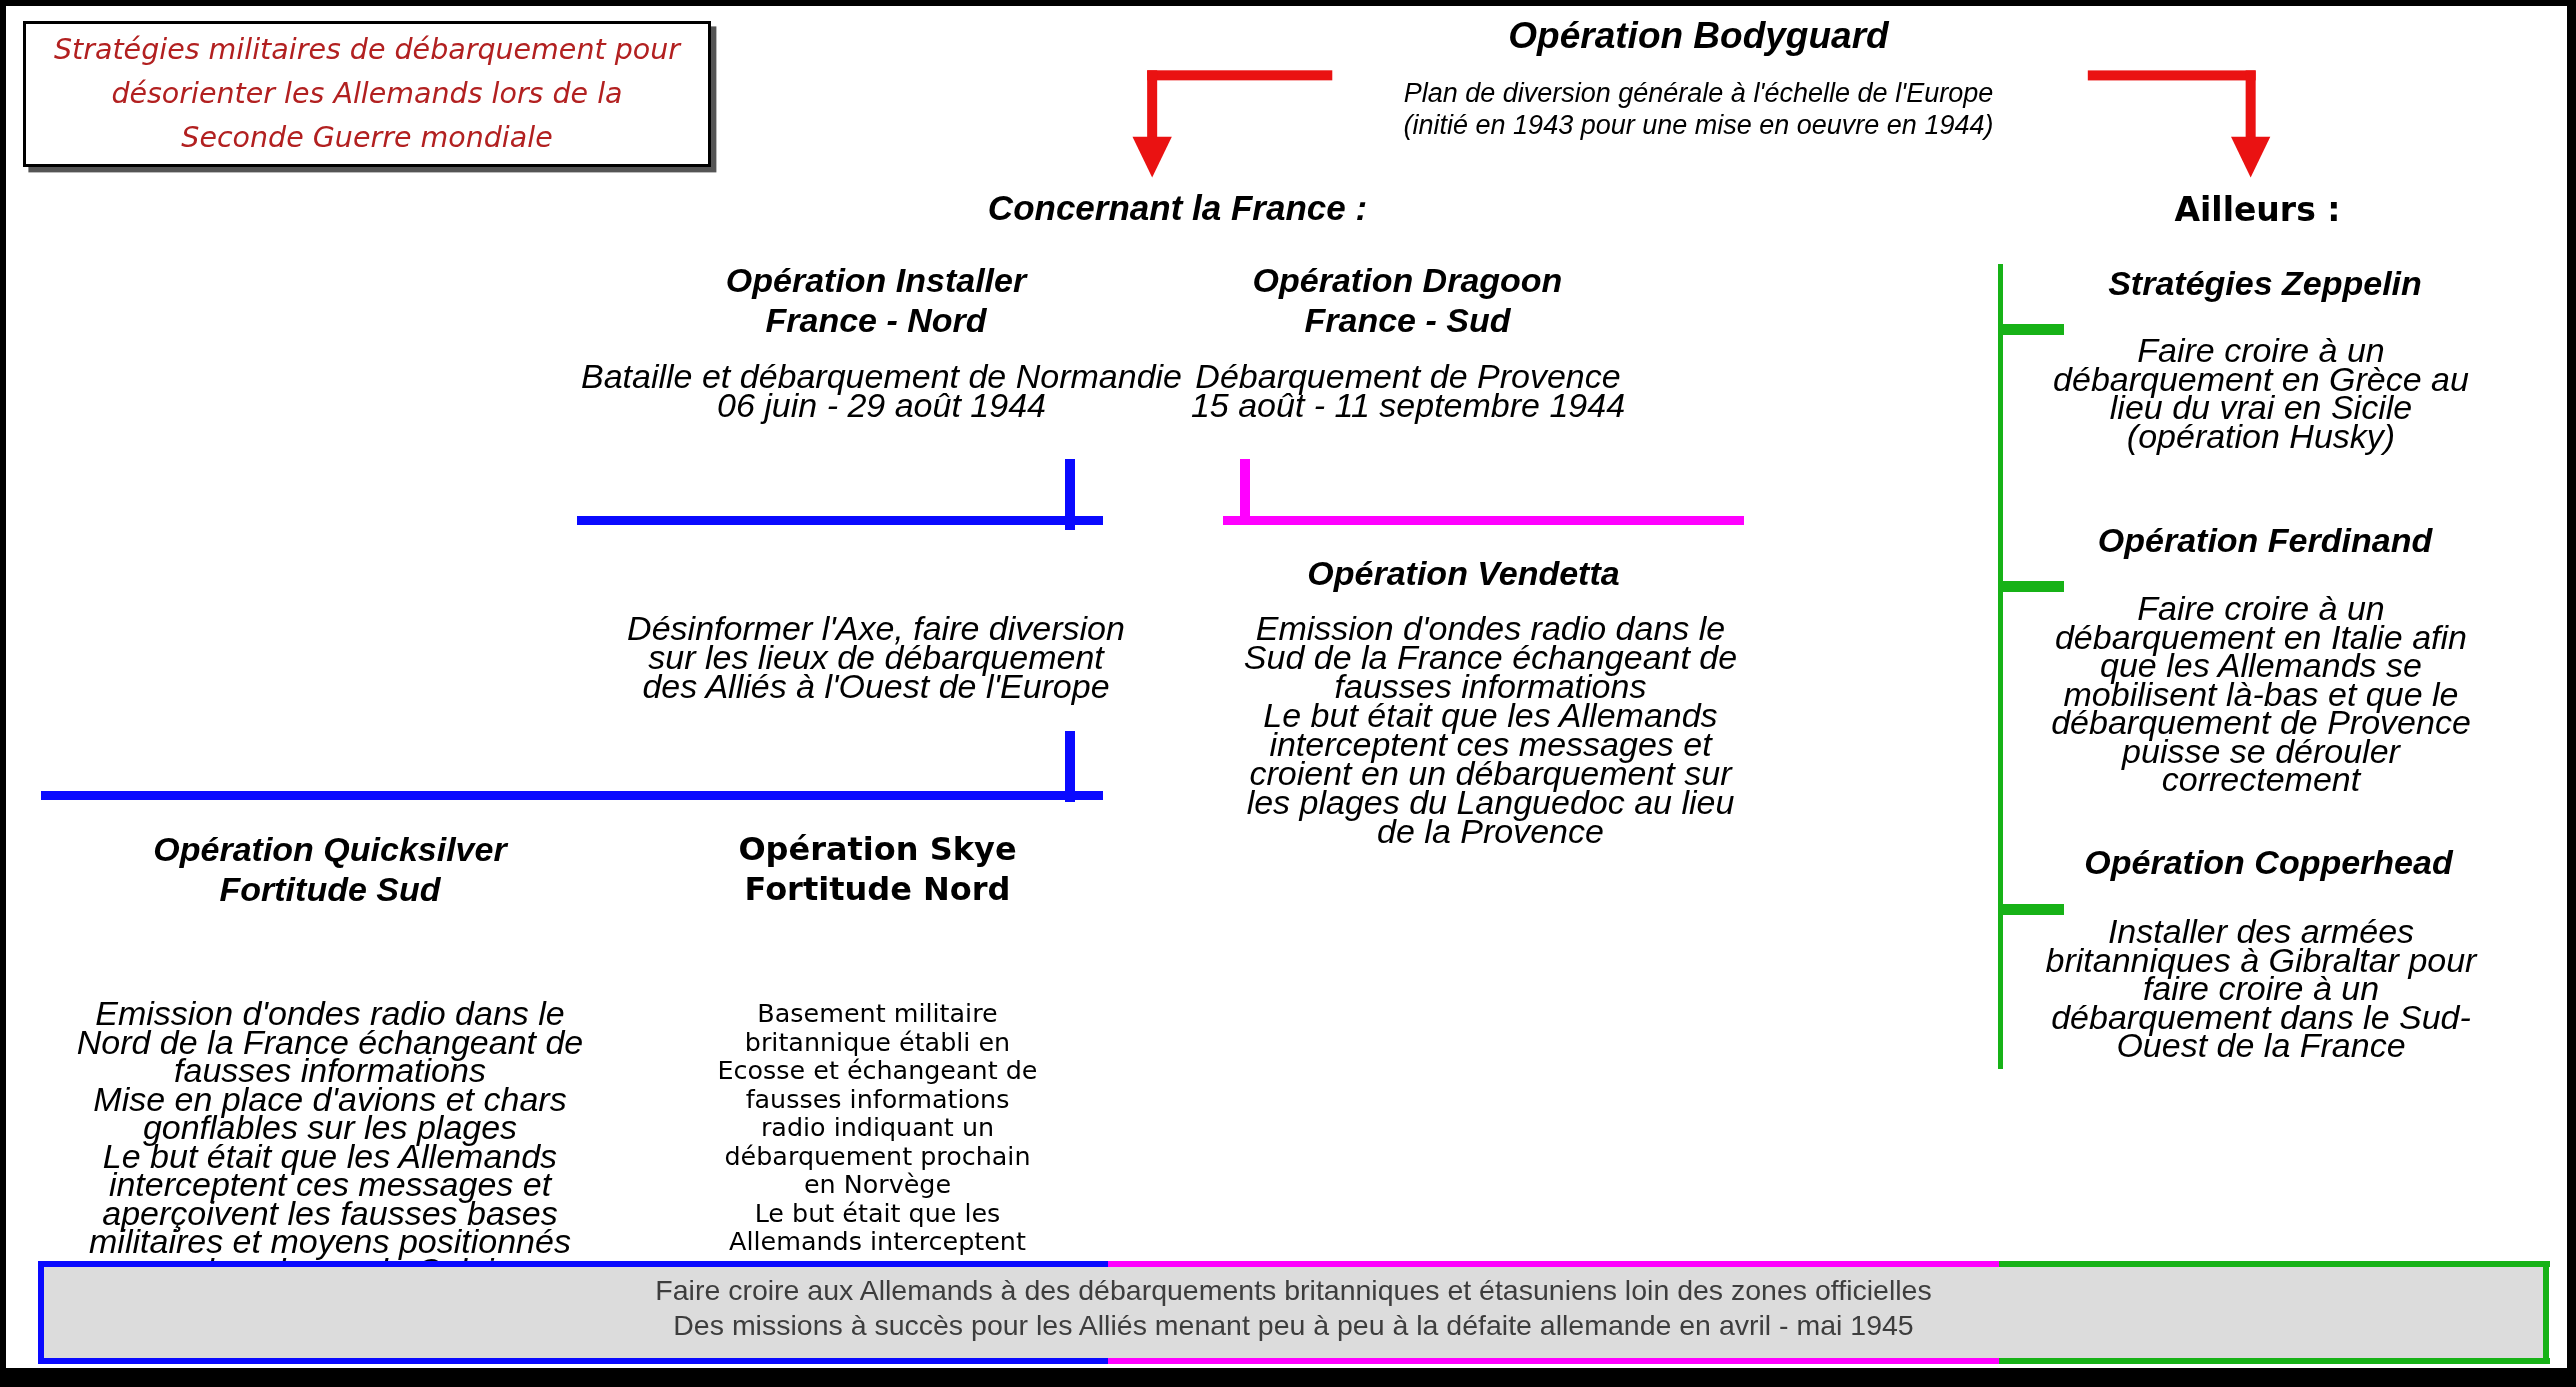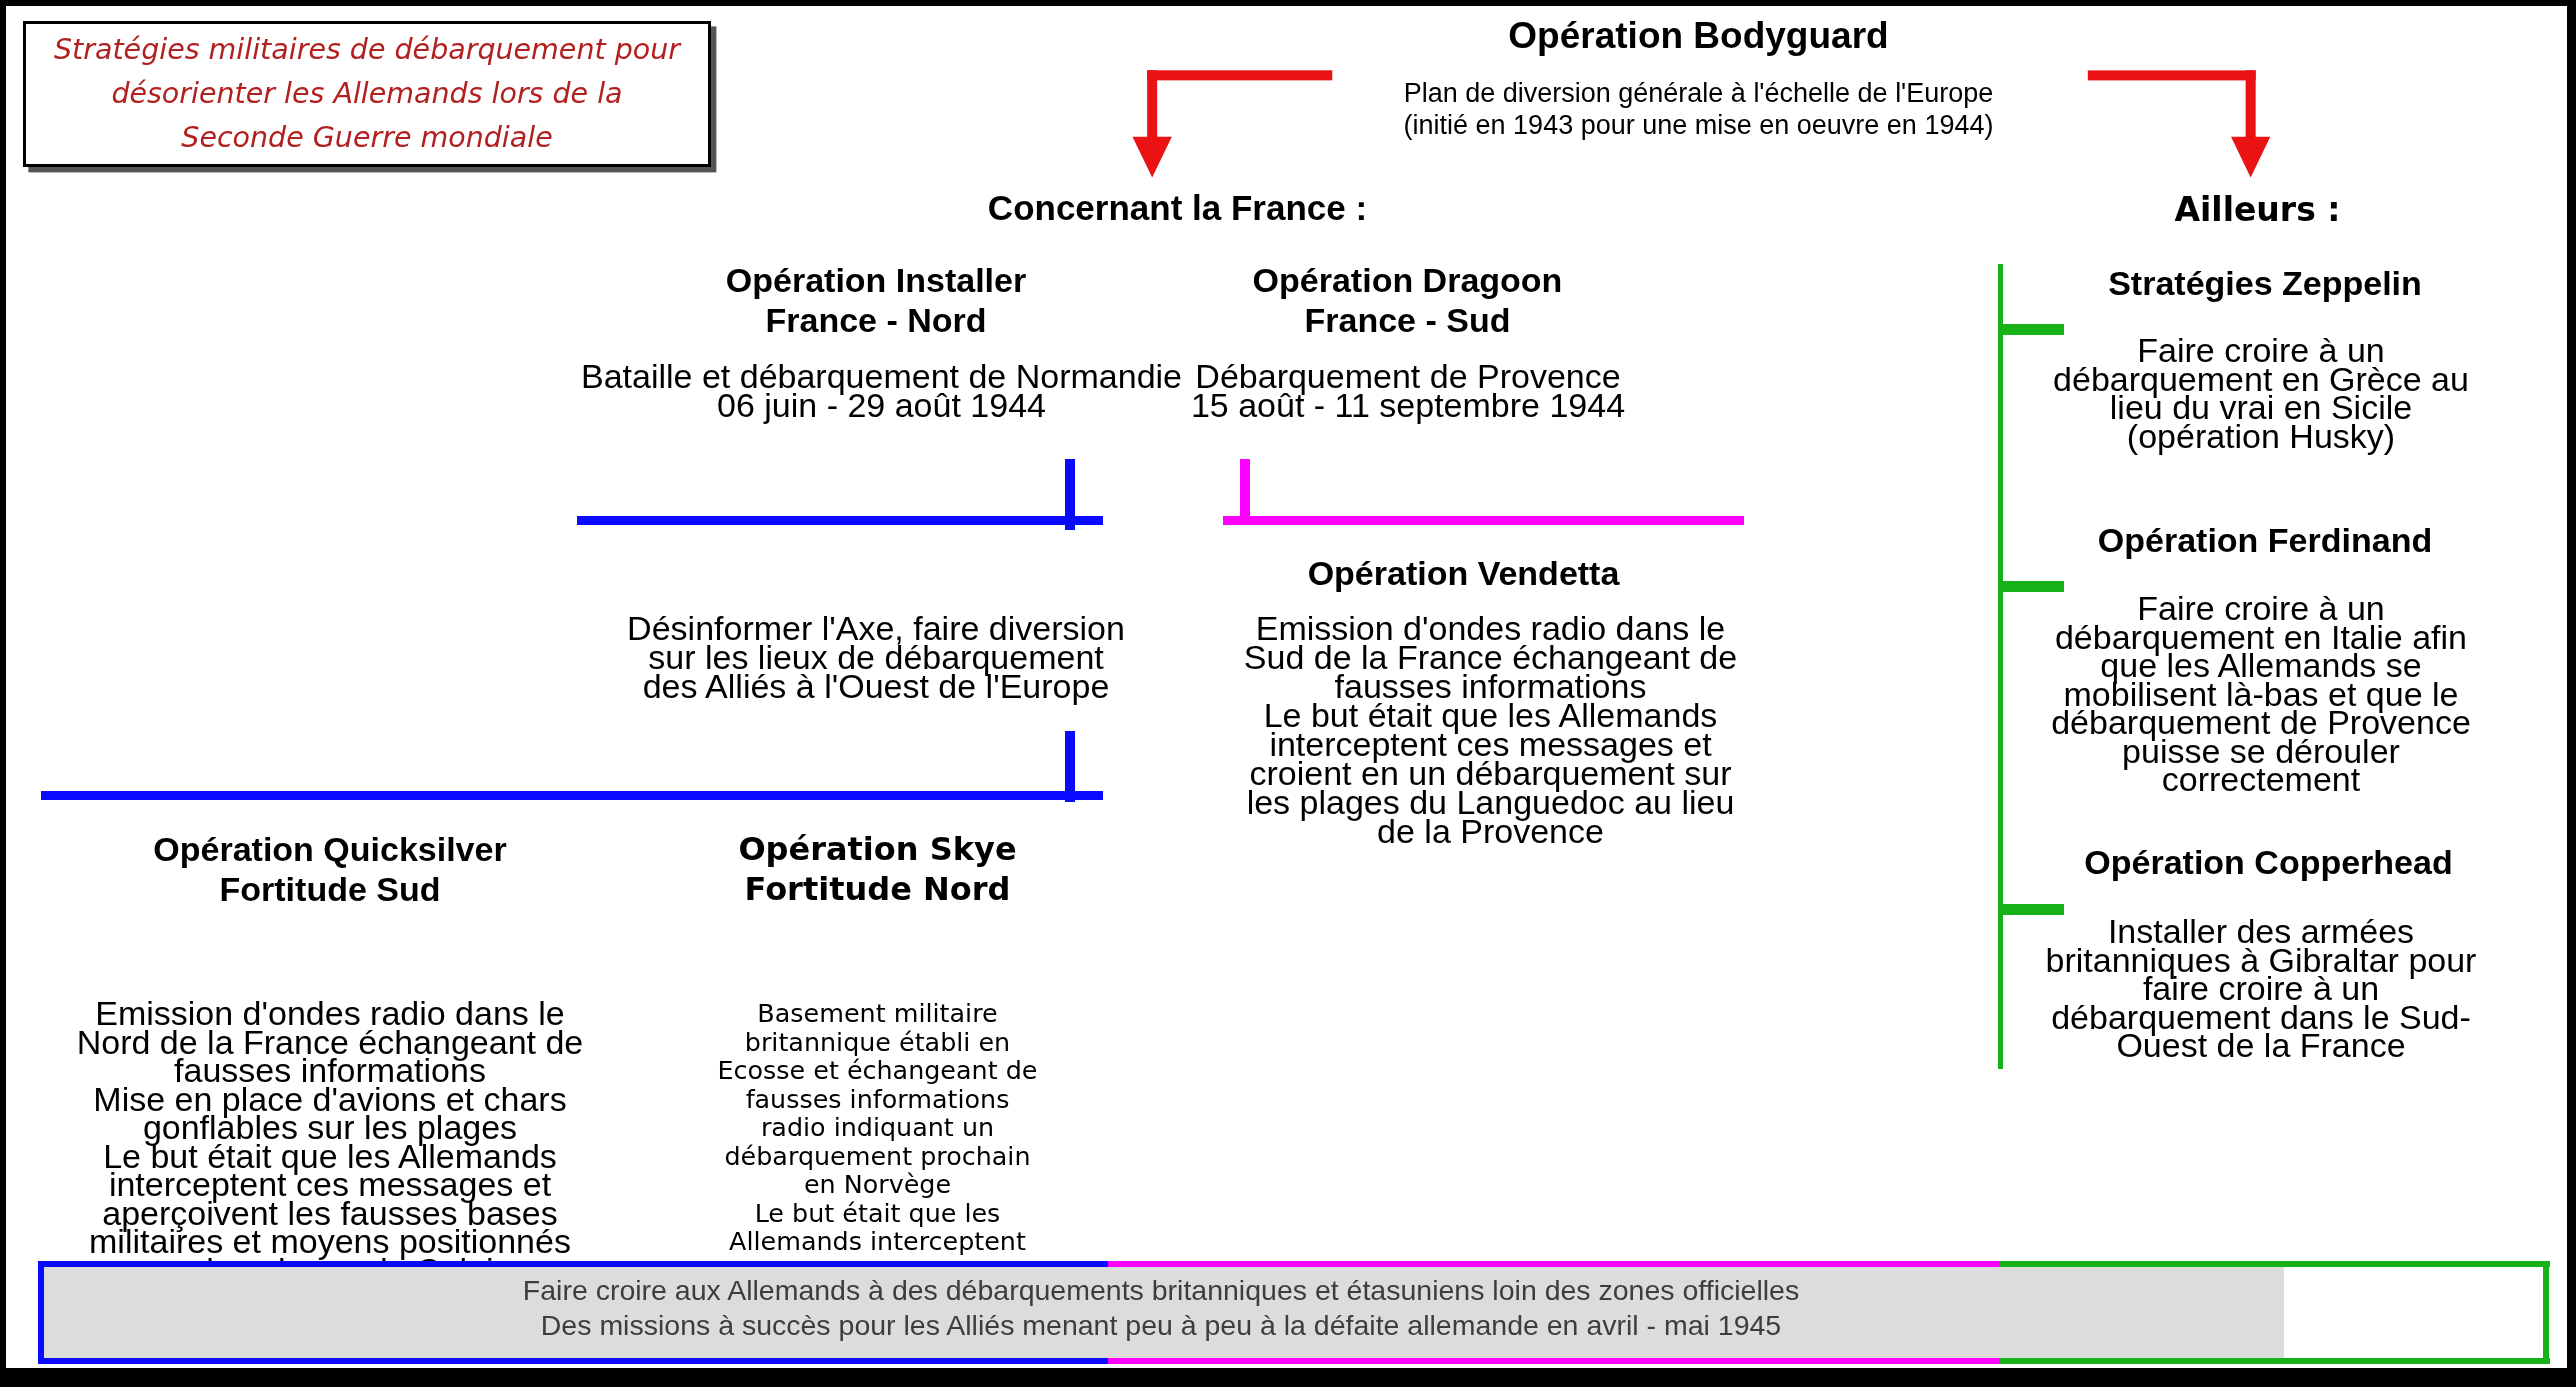--- a/index.html
+++ b/index.html
@@ -7,21 +7,21 @@
     position:relative;
     width:2576px; height:1388px;
     background:#ffffff;
     border-style:solid; border-color:#000;
     border-width:6.2px 9.3px 20px 6.2px;
     box-sizing:border-box;
     overflow:hidden;
     font-family:"Liberation Sans", sans-serif;
   }
   .t { position:absolute; white-space:pre-line; text-align:center; color:#000; }
-  .cond { font-family:"Liberation Sans", sans-serif; }
+  .cond { font-family:"Liberation Sans", sans-serif;font-style:italic; }
   .wide { font-family:"DejaVu Sans", sans-serif; }
   .op-title { font-weight:bold; font-size:34px; line-height:40px; }
   .op-body  { font-size:34px; line-height:29px; }
   .section-h { font-weight:bold; font-size:35px; }
   .hline, .vline { position:absolute; }
   .blue    { background:var(--blue,#0a0aff); }
   .magenta { background:var(--magenta,#ff00ff); }
   .green   { background:var(--green,#17b217); }
   .note-box {
     position:absolute; left:17px; top:15px; width:682px; height:140px;
@@ -29,21 +29,21 @@
     box-shadow:5.4px 5.4px 0 #555;
     display:flex; align-items:center; justify-content:center;
   }
   .note-text {
     font-family:"DejaVu Sans", sans-serif; font-style:italic;
     font-size:28.5px; line-height:44px; text-align:center;
     color:var(--dark-red,#b22020); white-space:pre-line;
   }
   .arrow-svg { position:absolute; }
   .footer-box {
-    position:absolute; left:32px; top:1255px; width:2246px; height:103px;
+    position:absolute; left:32px; top:1255px; width:2511px; height:103px;
     background:var(--footer-bg,#dcdcdc); box-sizing:border-box;
   }
   .footer-text {
     position:absolute; left:0; top:12.3px; width:100%;
     font-size:28.5px; line-height:35px; color:var(--footer-text,#3d3d3d);
     text-align:center; white-space:pre-line;
     font-family:"Liberation Sans", sans-serif;
   }
   .strip { position:absolute; height:6.2px; }
   .strip-v { position:absolute; width:6.2px; }

